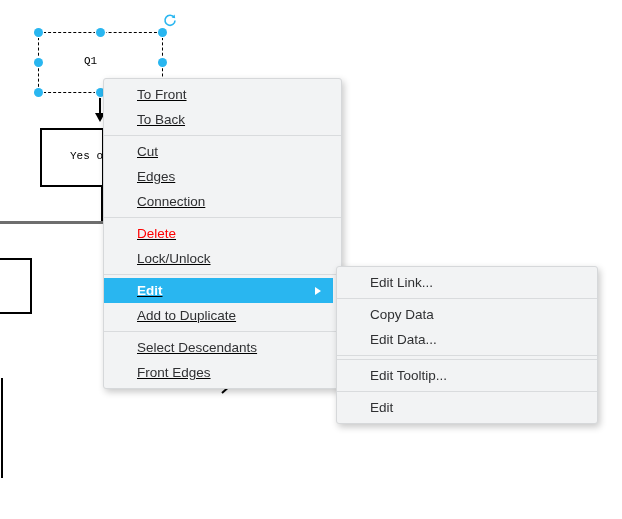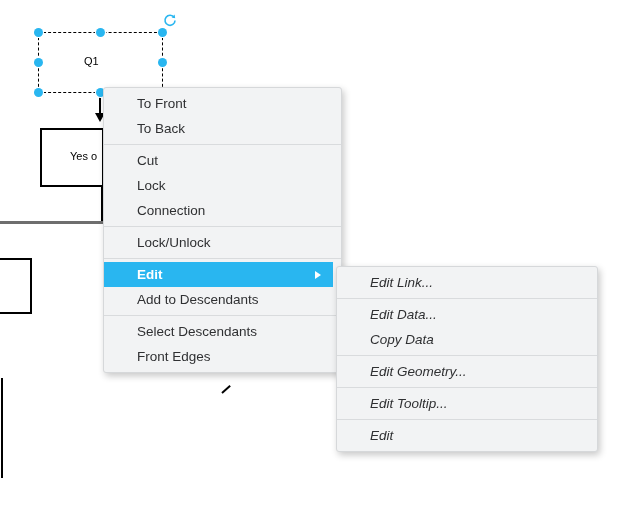--- a/index.html
+++ b/index.html
@@ -29,20 +29,21 @@
     background: #ffffff;
     box-sizing: border-box;
   }
 
   .shape-label {
     position: absolute;
     font-size: 11px;
     color: #000000;
     white-space: nowrap;
     line-height: 1.1;
+    font-family: Liberation Mono, monospace;
   }
 
   .edge-line {
     position: absolute;
     background: #000000;
   }
   .edge-line.gray {
     background: #6e6e6e;
   }
 
@@ -105,22 +106,23 @@
     border: 1px solid #d6d8da;
     border-radius: 3px;
     box-shadow: 2px 3px 7px rgba(0,0,0,0.22);
     padding: 3px 0;
     box-sizing: border-box;
     z-index: 20;
   }
 
   #menu-main {
     left: 103px;
-    top: 87px;
+    top: 78px;
     width: 239px;
+    text-decoration: underline;
   }
 
   #menu-sub {
     left: 336px;
     top: 266px;
     width: 262px;
     z-index: 30;
   }
 
   .menu-item {
@@ -129,21 +131,21 @@
     line-height: 25px;
     font-size: 13.5px;
     color: #2f3032;
     white-space: nowrap;
     padding-left: 33px;
     padding-right: 14px;
     cursor: default;
     box-sizing: border-box;
   }
 
-  #menu-sub .menu-item { padding-left: 33px; font-style: italic; }
+  #menu-sub .menu-item { padding-left: 33px; }
 
   .menu-item.danger { color: #ff0000; }
 
   .menu-item.selected {
     background: #29b6f0;
     color: #ffffff;
     font-weight: bold;
     width: 229px;
   }
 
@@ -209,36 +211,36 @@
       </svg>
     </div>
   </div>
 </div>
 
 <div class="menu" id="menu-main">
     <div class="menu-item">To Front</div>
     <div class="menu-item">To Back</div>
     <div class="menu-sep"></div>
     <div class="menu-item">Cut</div>
-    <div class="menu-item">Lock</div>
+    <div class="menu-item">Edges</div>
     <div class="menu-item">Connection</div>
     <div class="menu-sep"></div>
+    <div class="menu-item danger">Delete</div>
     <div class="menu-item">Lock/Unlock</div>
     <div class="menu-sep"></div>
     <div class="menu-item selected">Edit<span class="submenu-arrow"></span></div>
-    <div class="menu-item">Add to Descendants</div>
+    <div class="menu-item">Add to Duplicate</div>
     <div class="menu-sep"></div>
     <div class="menu-item">Select Descendants</div>
     <div class="menu-item">Front Edges</div>
   </div>
 
 <div class="menu" id="menu-sub">
     <div class="menu-item">Edit Link...</div>
     <div class="menu-sep"></div>
+    <div class="menu-item">Copy Data</div>
     <div class="menu-item">Edit Data...</div>
-    <div class="menu-item">Copy Data</div>
-    <div class="menu-sep"></div>
-    <div class="menu-item">Edit Geometry...</div>
+    <div class="menu-sep"></div>
     <div class="menu-sep"></div>
     <div class="menu-item">Edit Tooltip...</div>
     <div class="menu-sep"></div>
     <div class="menu-item">Edit</div>
   </div>
 
 </body></html>

